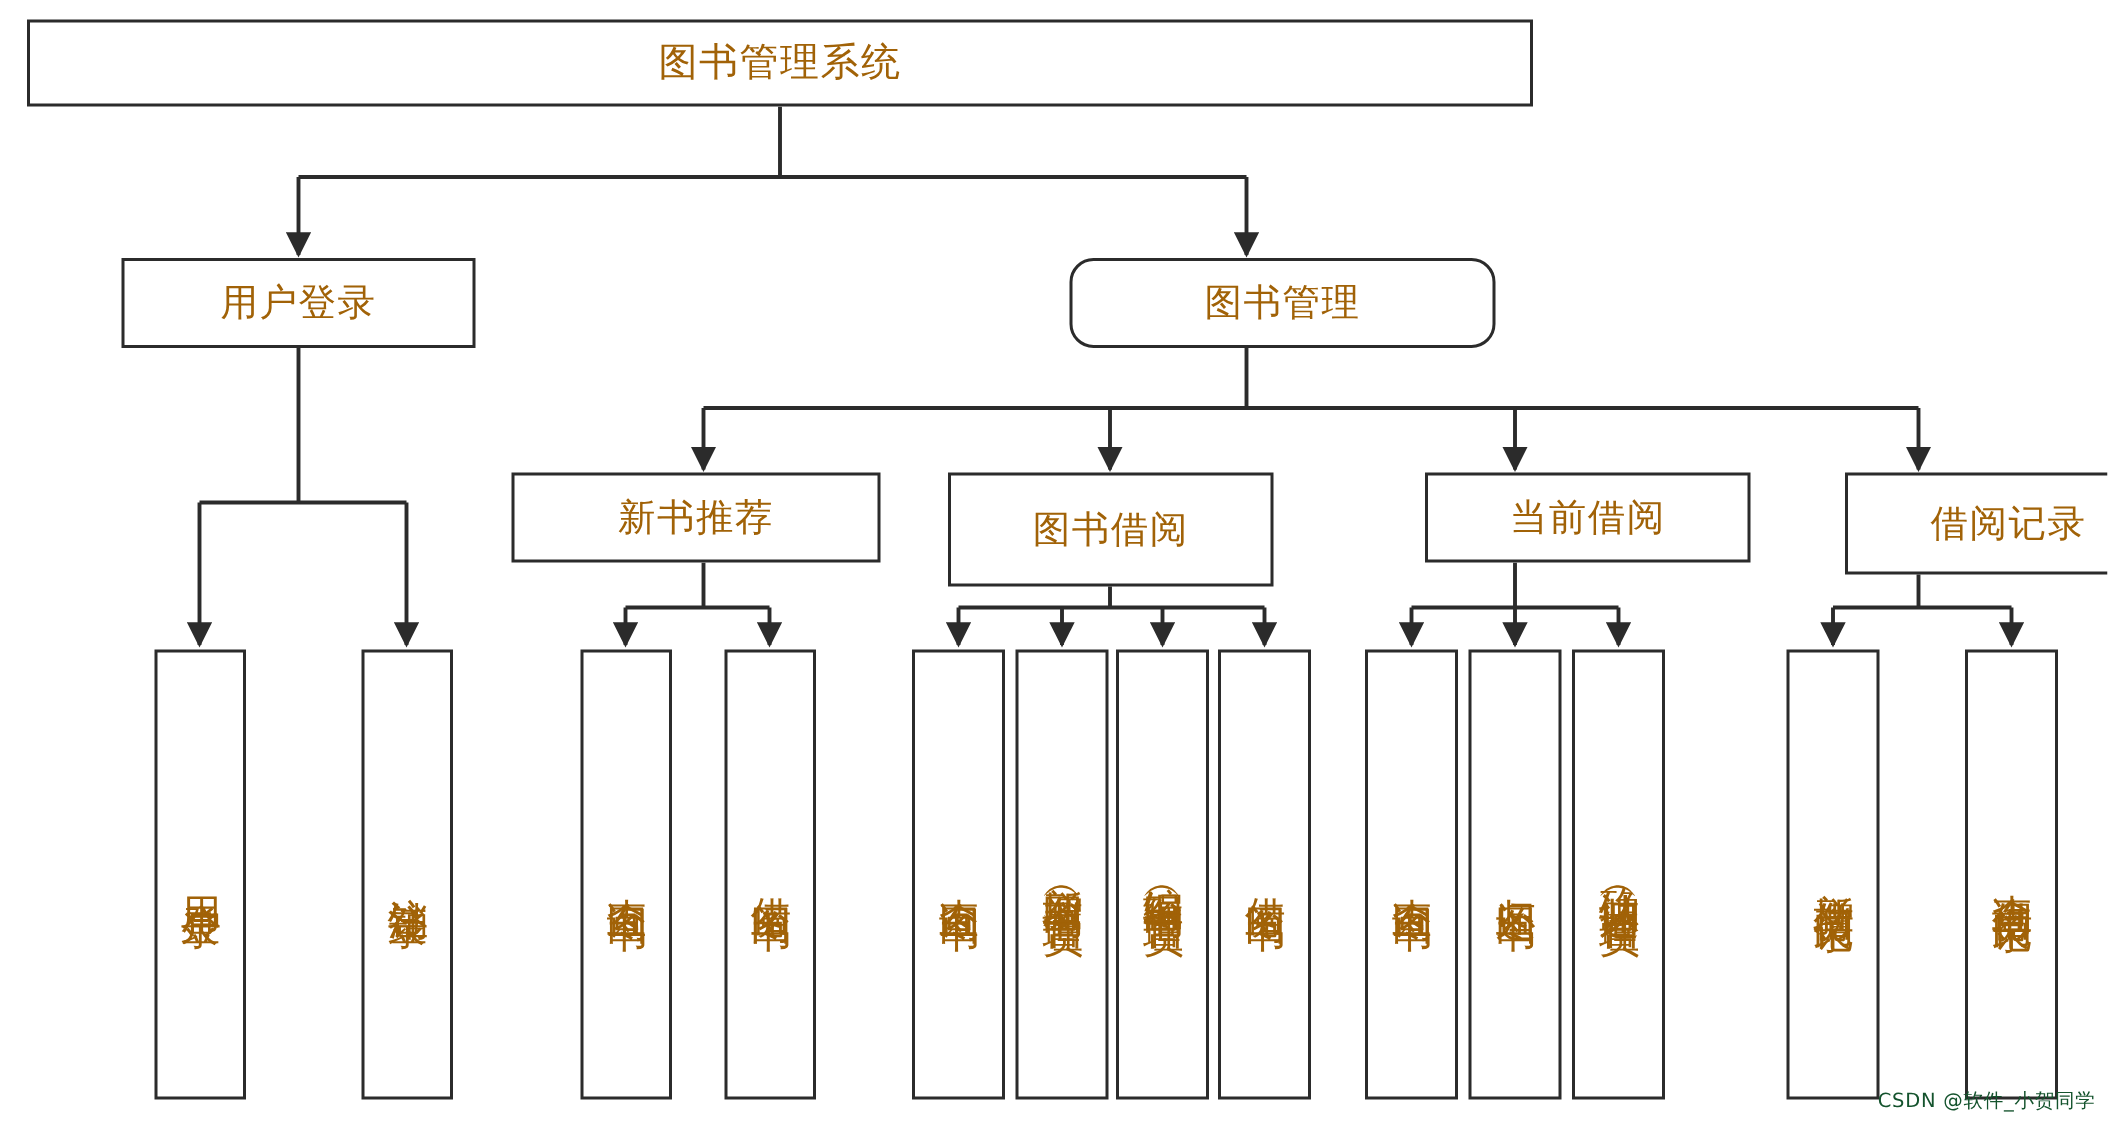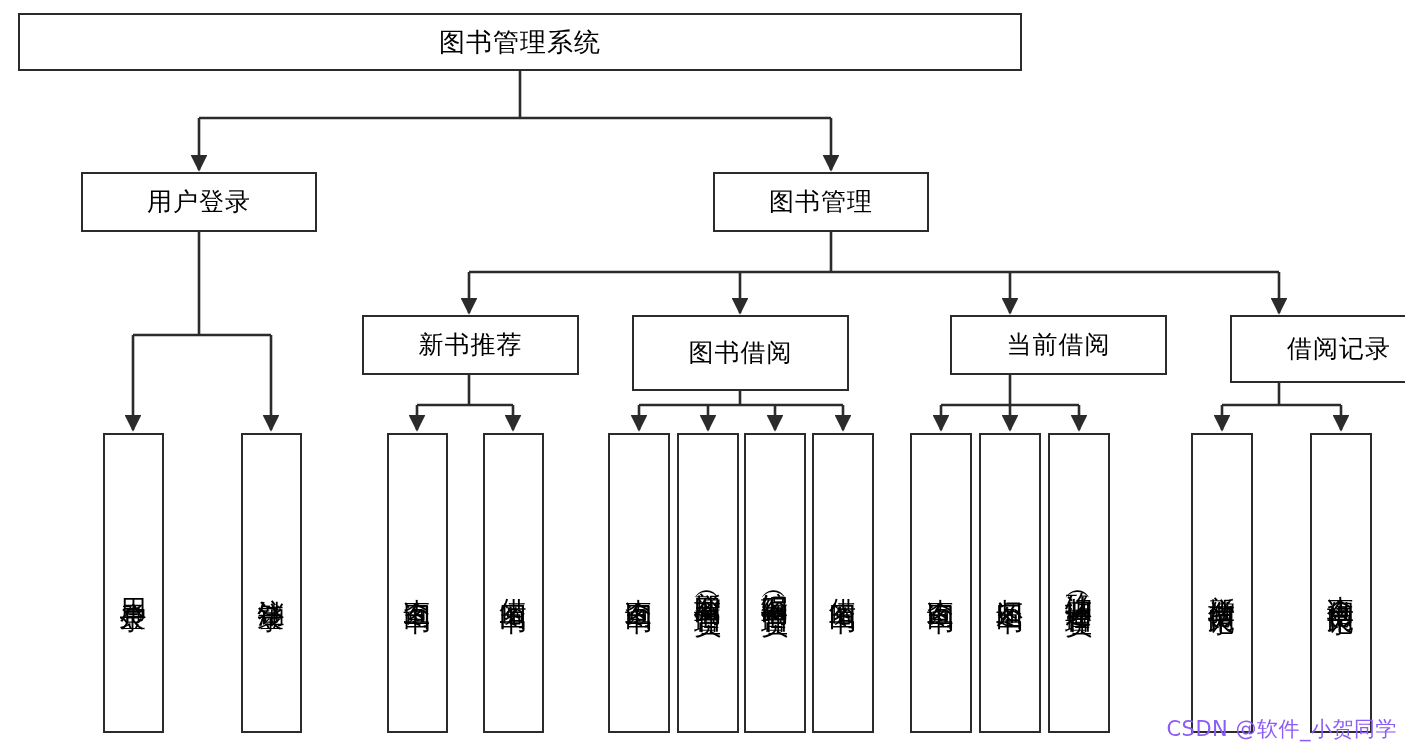--- a/index.html
+++ b/index.html
@@ -27,21 +27,21 @@
     pointer-events: none;
   }
   .node {
     position: absolute;
     box-sizing: border-box;
     border: 2.5px solid #2b2b2b;
     background: #ffffff;
     display: flex;
     align-items: center;
     justify-content: center;
-    color: #000000;
+    color: #a16207;
   }
   .node .lbl {
     display: block;
     text-align: center;
     line-height: 1.18;
     letter-spacing: 0.5px;
   }
   
   .node.h .lbl {
     font-size: 25px;
@@ -62,22 +62,22 @@
     font-size: 27px;
     line-height: 1.0;
     letter-spacing: 3px;
     white-space: nowrap;
     max-height: 100%;
   }
   #watermark {
     position: absolute;
     right: 8px;
     bottom: 4px;
-    font-size: 21px;
-    color: #8b5cf6;
+    font-size: 13px;
+    color: #14532d;
     white-space: nowrap;
     letter-spacing: 0.5px;
   }
 </style>
 </head>
 <body>
 
 <div id="canvas">
 
   <svg id="wires" viewBox="0 0 1405 747" width="1405" height="747" xmlns="http://www.w3.org/2000/svg">
@@ -131,25 +131,25 @@
     </g>
   </svg>
 
   <div class="node h root" style="left:18px; top:13px; width:1004px; height:58px;">
     <span class="lbl">图书管理系统</span>
   </div>
 
   <div class="node h" style="left:81px; top:172px; width:236px; height:60px;">
     <span class="lbl">用户登录</span>
   </div>
-  <div class="node h" style="left:713px; top:172px; width:216px; height:60px;">
+  <div class="node h" style="left:713px; top:172px; width:284px; height:60px;border-radius:16px;">
     <span class="lbl">图书管理</span>
   </div>
 
-  <div class="node h" style="left:362px; top:315px; width:217px; height:60px;">
+  <div class="node h" style="left:341px; top:315px; width:246px; height:60px;">
     <span class="lbl">新书推荐</span>
   </div>
   <div class="node h" style="left:632px; top:315px; width:217px; height:76px;">
     <span class="lbl">图书借阅</span>
   </div>
   <div class="node h" style="left:902px; top:315px; width:217px; height:60px;margin-left:48px;">
     <span class="lbl">当前借阅</span>
   </div>
   <div class="node h" style="left:1230px; top:315px; width:218px; height:68px;">
     <span class="lbl">借阅记录</span>

